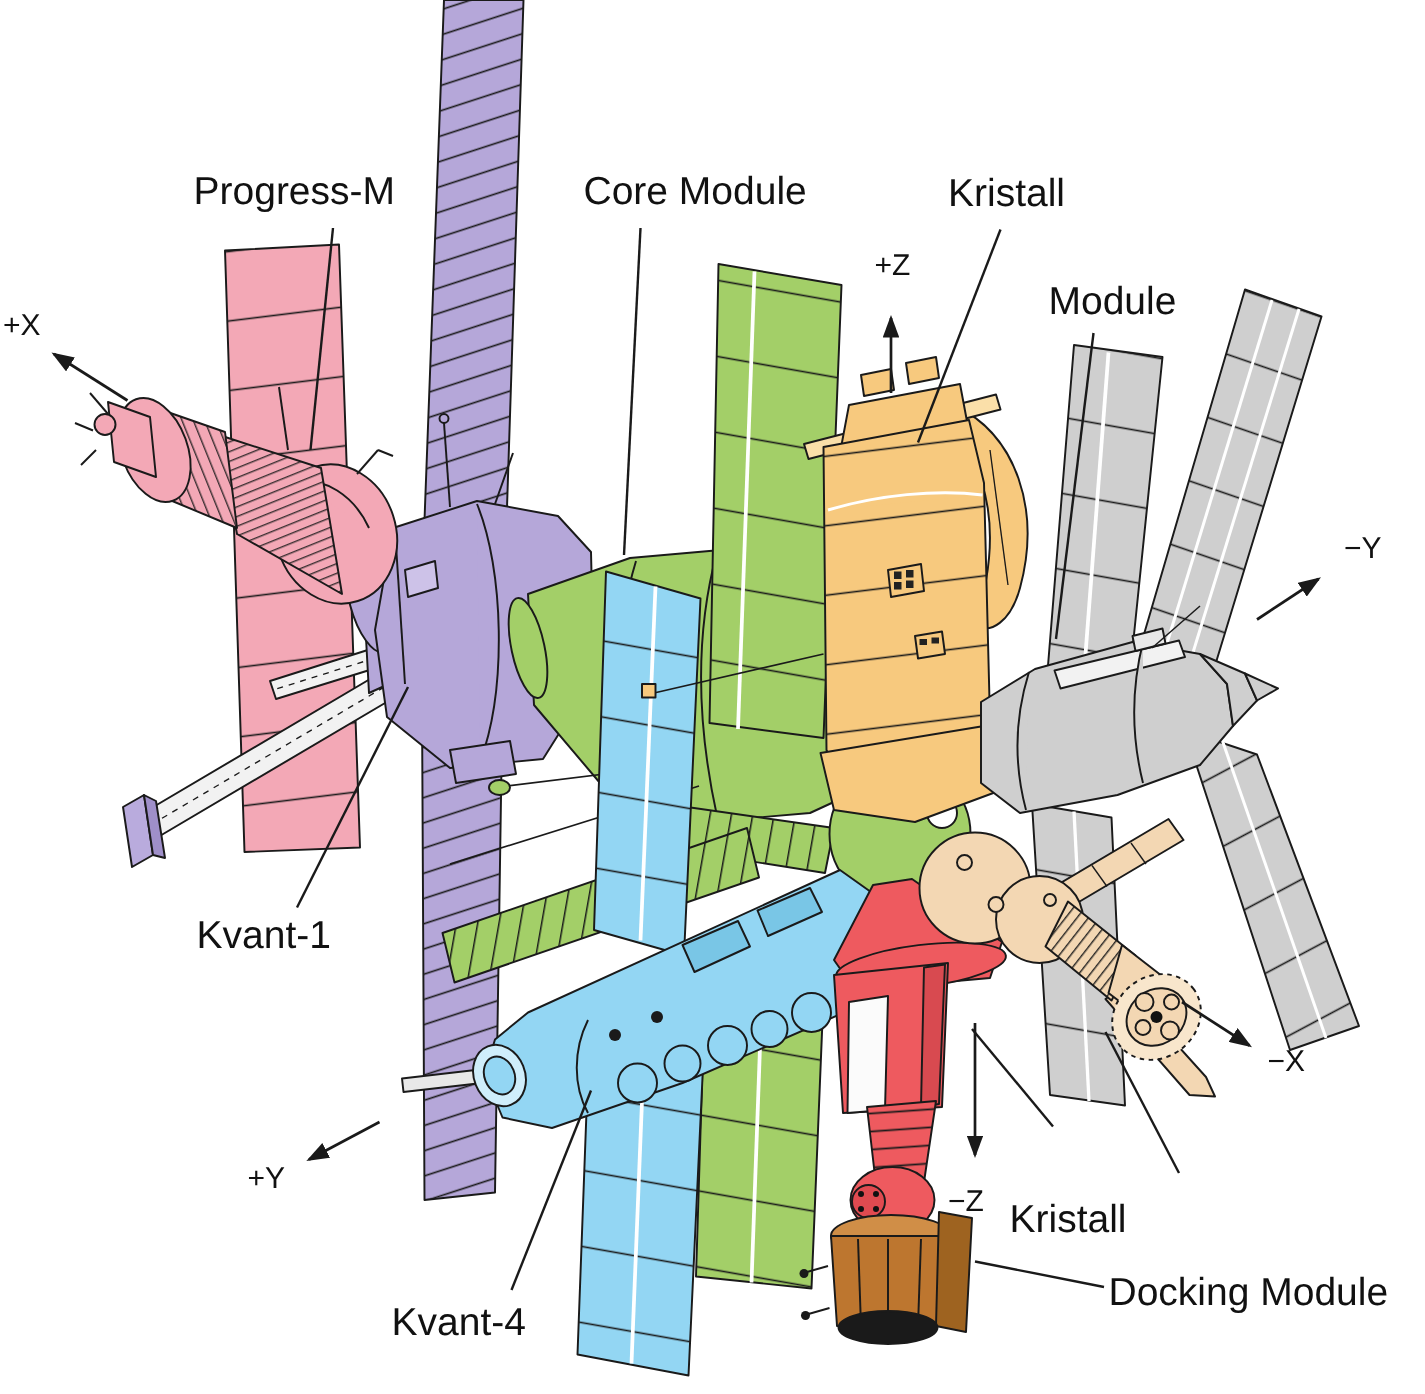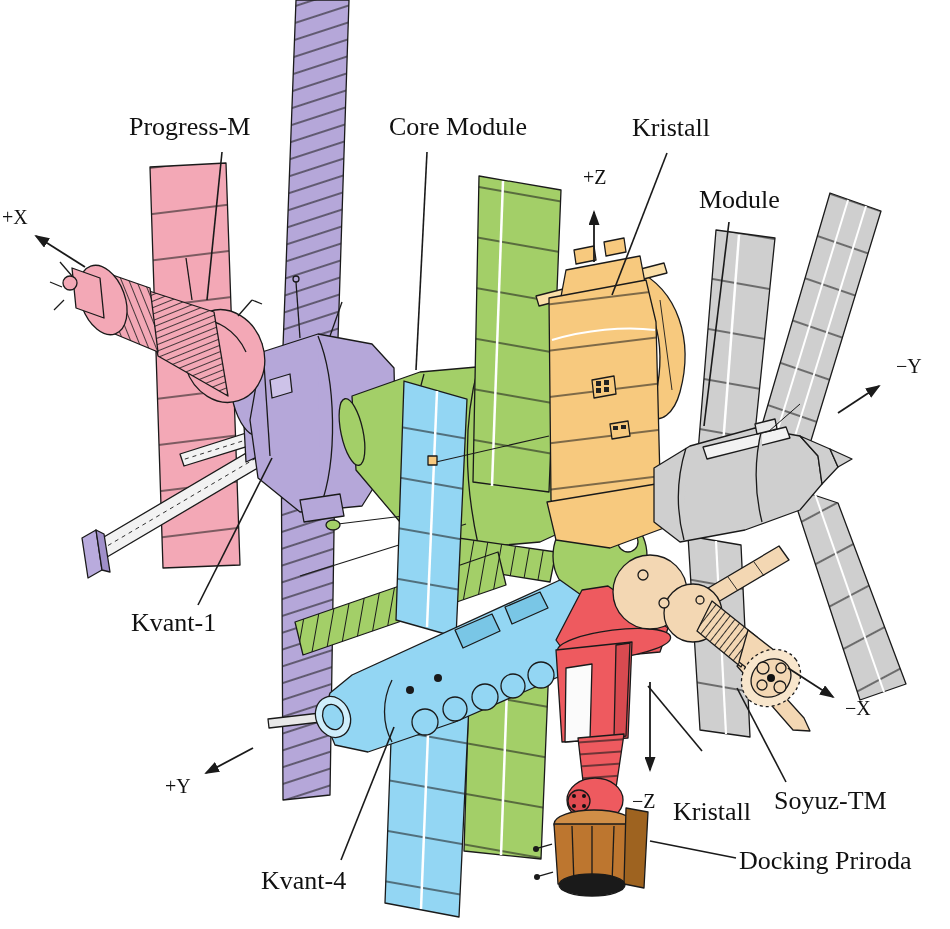--- a/index.html
+++ b/index.html
@@ -1,17 +1,17 @@
 <!DOCTYPE html>
 <html><head>
 <meta charset="utf-8">
 <style>
   html,body{margin:0;padding:0;background:#ffffff;}
   .stage{position:relative;width:950px;height:929px;background:#ffffff;overflow:hidden;
-         font-family:Liberation Serif, serif;}
+         font-family:Liberation Sans, sans-serif;}
   .stage svg{position:absolute;left:0;top:0;}
   .mlabel{position:absolute;font-size:26px;color:#111;white-space:nowrap;letter-spacing:0px;}
   .alabel{position:absolute;font-size:20px;color:#111;white-space:nowrap;}
 </style>
 </head>
 <body>
 
 <div class="stage">
 <svg width="950" height="929" viewBox="0 0 950 929">
   <defs>
@@ -297,22 +297,21 @@
   </g>
 </svg>
 
   <div class="mlabel" style="left:129px;top:112px">Progress-M</div>
   <div class="mlabel" style="left:389px;top:112px">Core Module</div>
   <div class="mlabel" style="left:632px;top:113px">Kristall</div>
   <div class="mlabel" style="left:699px;top:185px">Module</div>
   <div class="mlabel" style="left:131px;top:608px">Kvant-1</div>
   <div class="mlabel" style="left:261px;top:866px">Kvant-4</div>
   <div class="mlabel" style="left:673px;top:797px">Kristall</div>
-  <div class="mlabel" style="left:774px;top:786px">Soyuz-TM</div>
-  <div class="mlabel" style="left:739px;top:846px">Docking Priroda</div>
+  <div class="mlabel" style="left:739px;top:846px">Docking Module</div>
 
   <div class="alabel" style="left:2px;top:206px">+X</div>
   <div class="alabel" style="left:583px;top:166px">+Z</div>
   <div class="alabel" style="left:896px;top:355px">−Y</div>
   <div class="alabel" style="left:845px;top:697px">−X</div>
   <div class="alabel" style="left:165px;top:775px">+Y</div>
   <div class="alabel" style="left:632px;top:790px">−Z</div>
 </div>
 
 </body></html>

